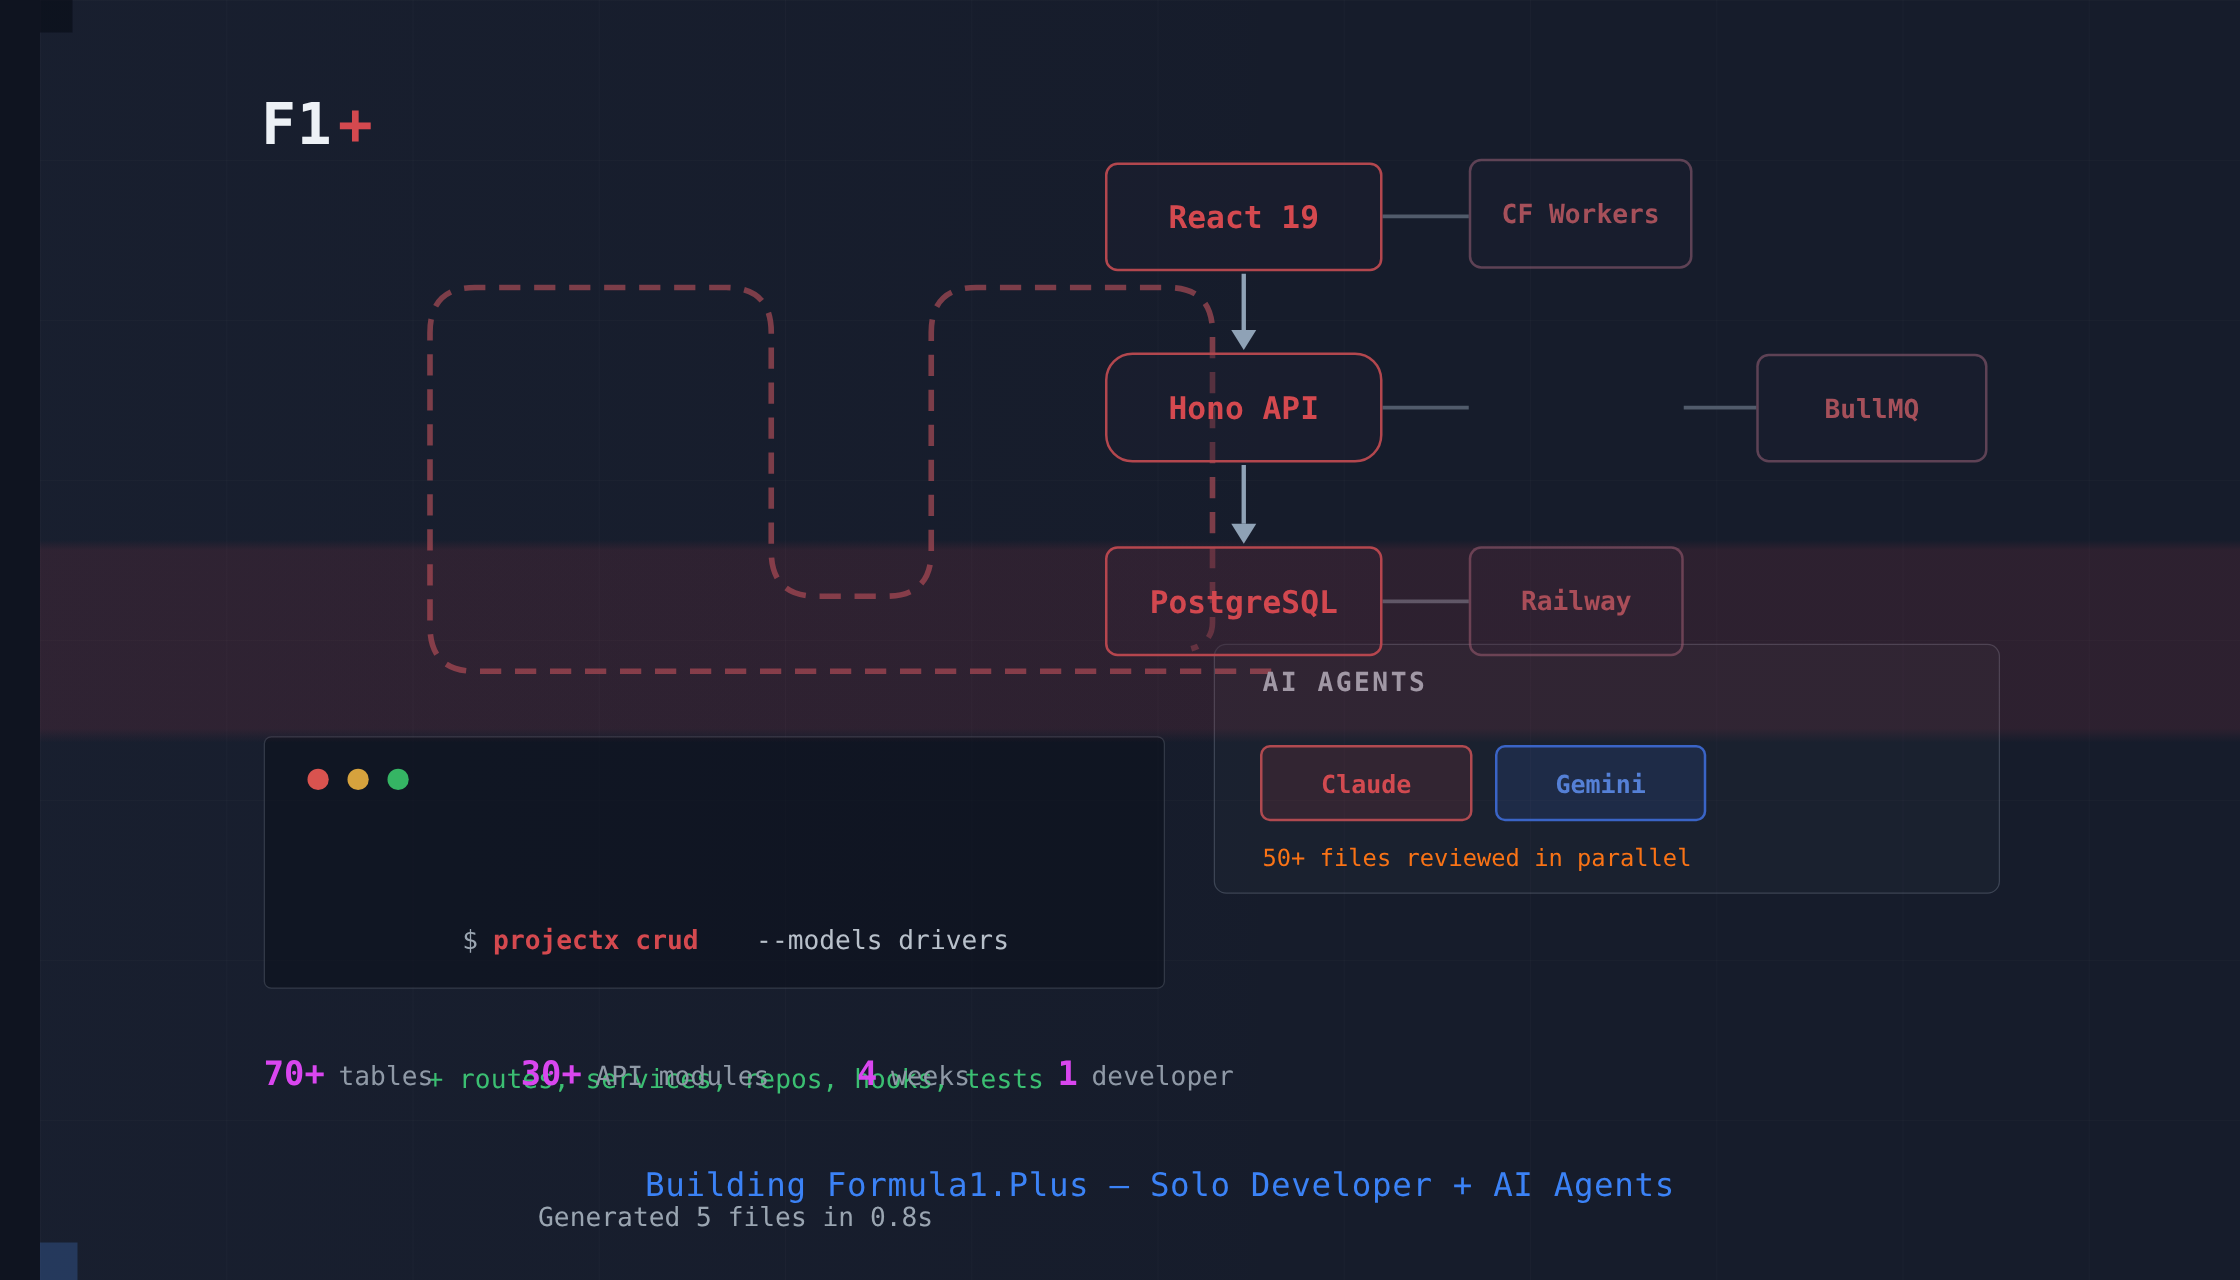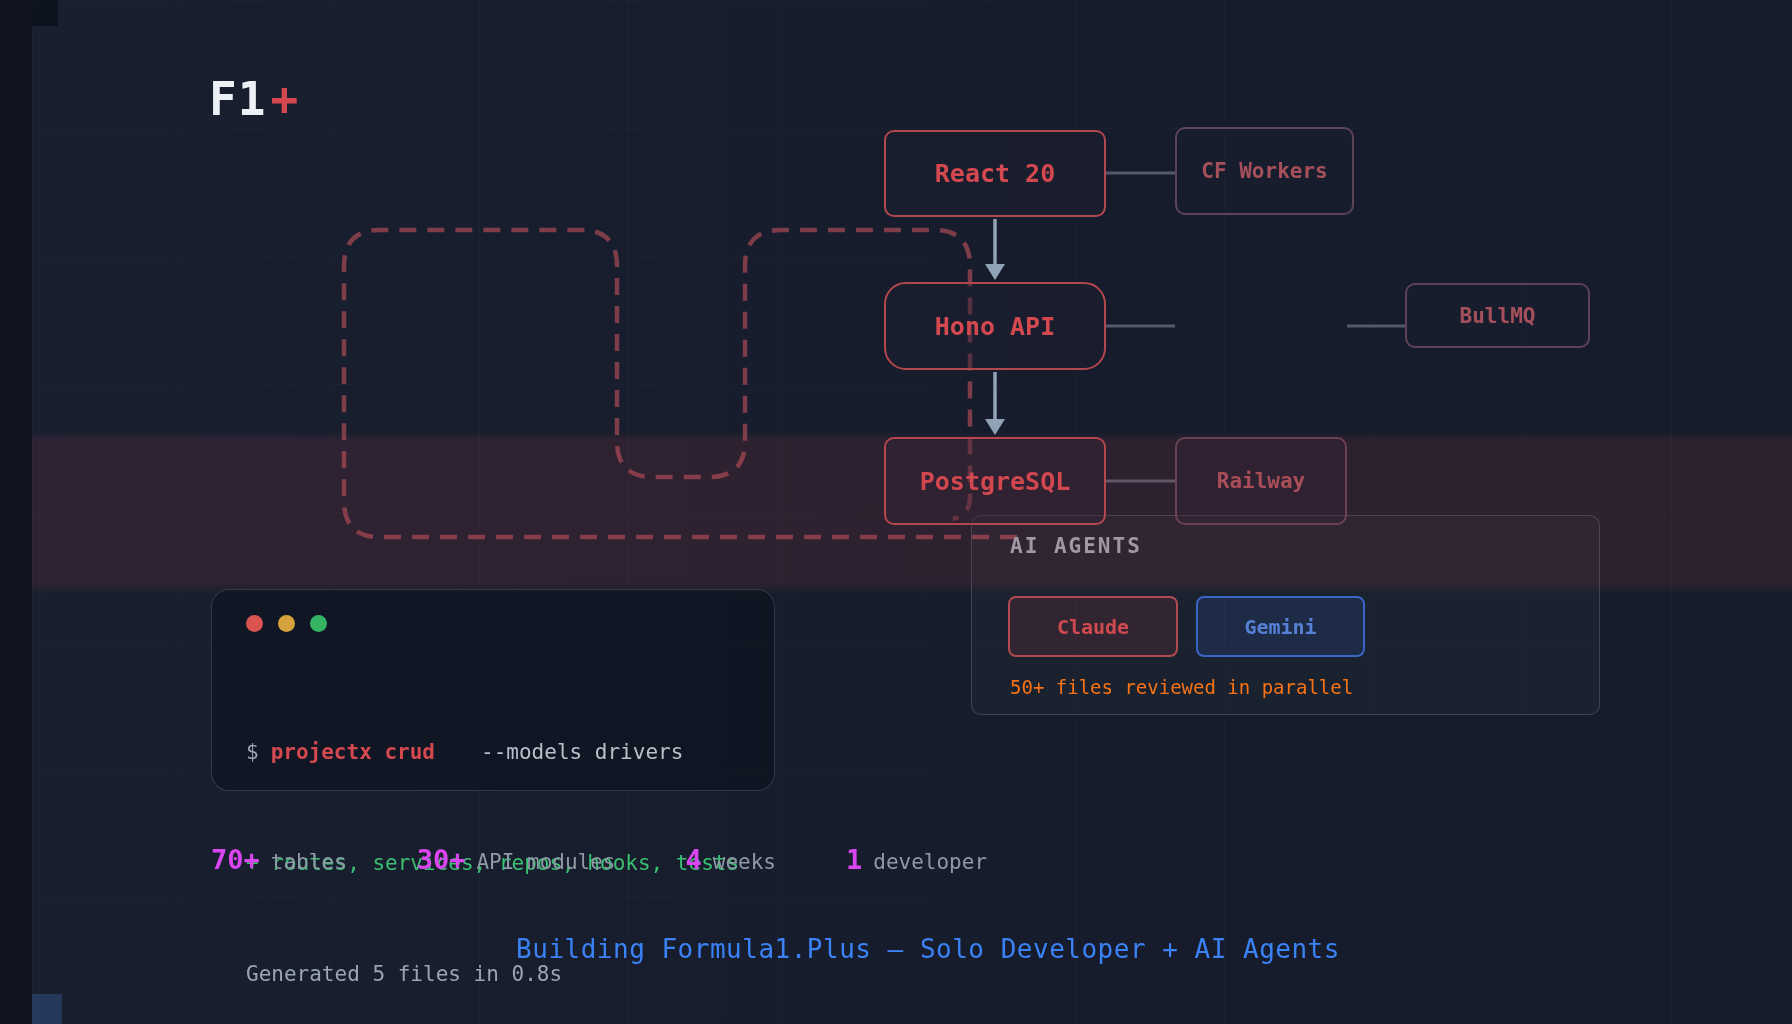--- a/index.html
+++ b/index.html
@@ -35,42 +35,42 @@
     position:absolute; z-index:3; display:flex; align-items:center; justify-content:center;
     border-radius:10px; font-weight:bold; cursor:default;
   }
   .node.primary { border:2.5px solid #b3474e; background:rgba(30,32,50,0.40); color:#d4494f; font-size:25px; }
   .node.muted   { border:2px solid rgba(163,103,125,0.50); background:rgba(30,32,50,0.25); color:#a5505a; font-size:21px; }
 
   .n-react    { left:852px;  top:130px; width:222px; height:87px; }
   .n-cf       { left:1143px; top:127px; width:179px; height:88px; }
   .n-hono     { left:852px;  top:282px; width:222px; height:88px;border-radius:22px; }
   .n-redis    { left:1143px; top:282px; width:172px; height:88px; }
-  .n-bullmq   { left:1373px; top:283px; width:185px; height:65px; }
+  .n-bullmq   { left:1373px; top:283px; width:185px; height:87px; }
   .n-postgres { left:852px;  top:437px; width:222px; height:88px; }
   .n-railway  { left:1143px; top:437px; width:172px; height:88px; }
 
   .ai-panel {
     position:absolute; left:939px; top:515px; width:629px; height:200px; z-index:2;
     border:1px solid rgba(150,163,180,0.28); border-radius:10px; background:rgba(150,163,180,0.035);text-decoration:underline;
   }
   .ai-title { position:absolute; left:38px; top:18px; font-size:21px; font-weight:bold; letter-spacing:2px; color:#9ba5b2; }
   .agents-row { position:absolute; left:36px; top:80px; display:flex; gap:18px; }
   .agent {
     display:flex; align-items:center; justify-content:center;
     height:61px; border-radius:8px; font-size:20px; font-weight:bold; cursor:default;
   }
   .agent.claude { width:170px; border:2px solid #b04a50;  background:rgba(180,60,66,0.16);  color:#d14a50; }
   .agent.codex  { width:171px; border:2.5px solid #2fa35f; background:rgba(40,150,85,0.14);  color:#38c573; }
   .agent.gemini { width:169px; border:2.5px solid #3a64c6; background:rgba(58,100,198,0.16); color:#5580d6; }
   .ai-caption { position:absolute; left:38px; top:160px; font-size:19px; color:#f97316; }
 
   .terminal {
-    position:absolute; left:179px; top:589px; width:564px; height:202px; z-index:3;
-    background:rgba(12,17,29,0.60); border:1px solid rgba(150,163,180,0.25); border-radius:18px;
+    position:absolute; left:179px; top:589px; width:721px; height:202px; z-index:3;
+    background:rgba(12,17,29,0.60); border:1px solid rgba(150,163,180,0.25); border-radius:6px;text-align:center;
   }
   .dots { display:flex; gap:15px; padding:25px 0 0 34px; }
   .dot { width:17px; height:17px; border-radius:50%; }
   .dot.red    { background:#d9534f; }
   .dot.yellow { background:#d6a23d; }
   .dot.green  { background:#35b564; }
   .t-lines { margin:28px 0 0 34px; font-size:21px; line-height:37px; white-space:pre; }
   .t-prompt { color:#9aa5b1; }
   .t-cmd    { color:#d4494f; font-weight:bold; margin-left:12px; }
   .t-args   { color:#b8c0ca; margin-left:46px; }
@@ -102,21 +102,21 @@
     <path d="M1315 326 H1373" stroke="#515b6b" stroke-width="3" fill="none"></path>
     <path d="M1074 481 H1143" stroke="#515b6b" stroke-width="3" fill="none"></path>
     <path d="M963 219 V264" stroke="#8fa2b6" stroke-width="3.5" fill="none"></path>
     <polygon points="953,264 973,264 963,280" fill="#8fa2b6"></polygon>
     <path d="M963 372 V419" stroke="#8fa2b6" stroke-width="3.5" fill="none"></path>
     <polygon points="953,419 973,419 963,435" fill="#8fa2b6"></polygon>
   </svg>
 
   <div class="logo"><span>F1</span><span class="plus">+</span></div>
 
-  <div class="node primary n-react">React 20</div>
+  <div class="node primary n-react">React 19</div>
   <div class="node muted n-cf">CF Workers</div>
   <div class="node primary n-hono">Hono API</div>
   <div class="node muted n-bullmq">BullMQ</div>
   <div class="node primary n-postgres">PostgreSQL</div>
   <div class="node muted n-railway">Railway</div>
 
   <div class="ai-panel">
     <div class="ai-title">AI AGENTS</div>
     <div class="agents-row">
       <div class="agent claude">Claude</div>

